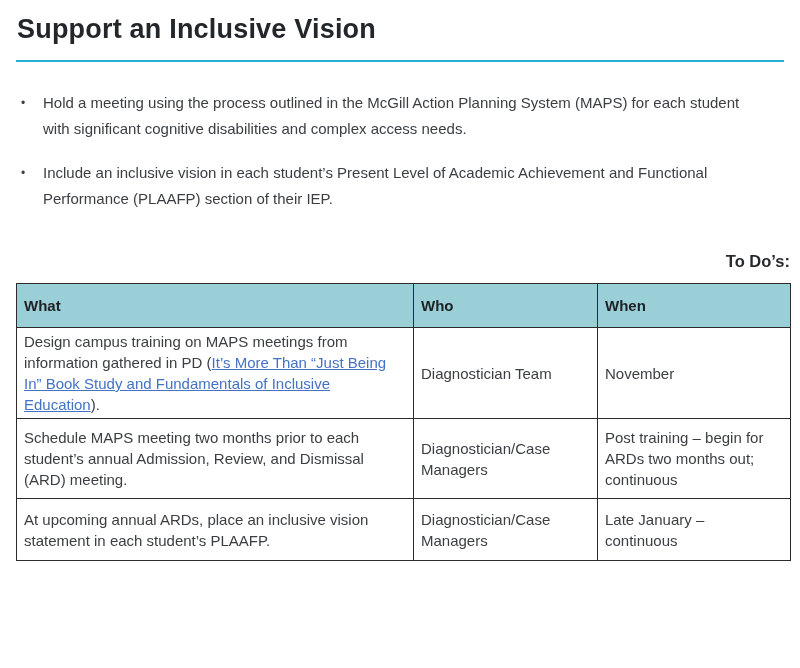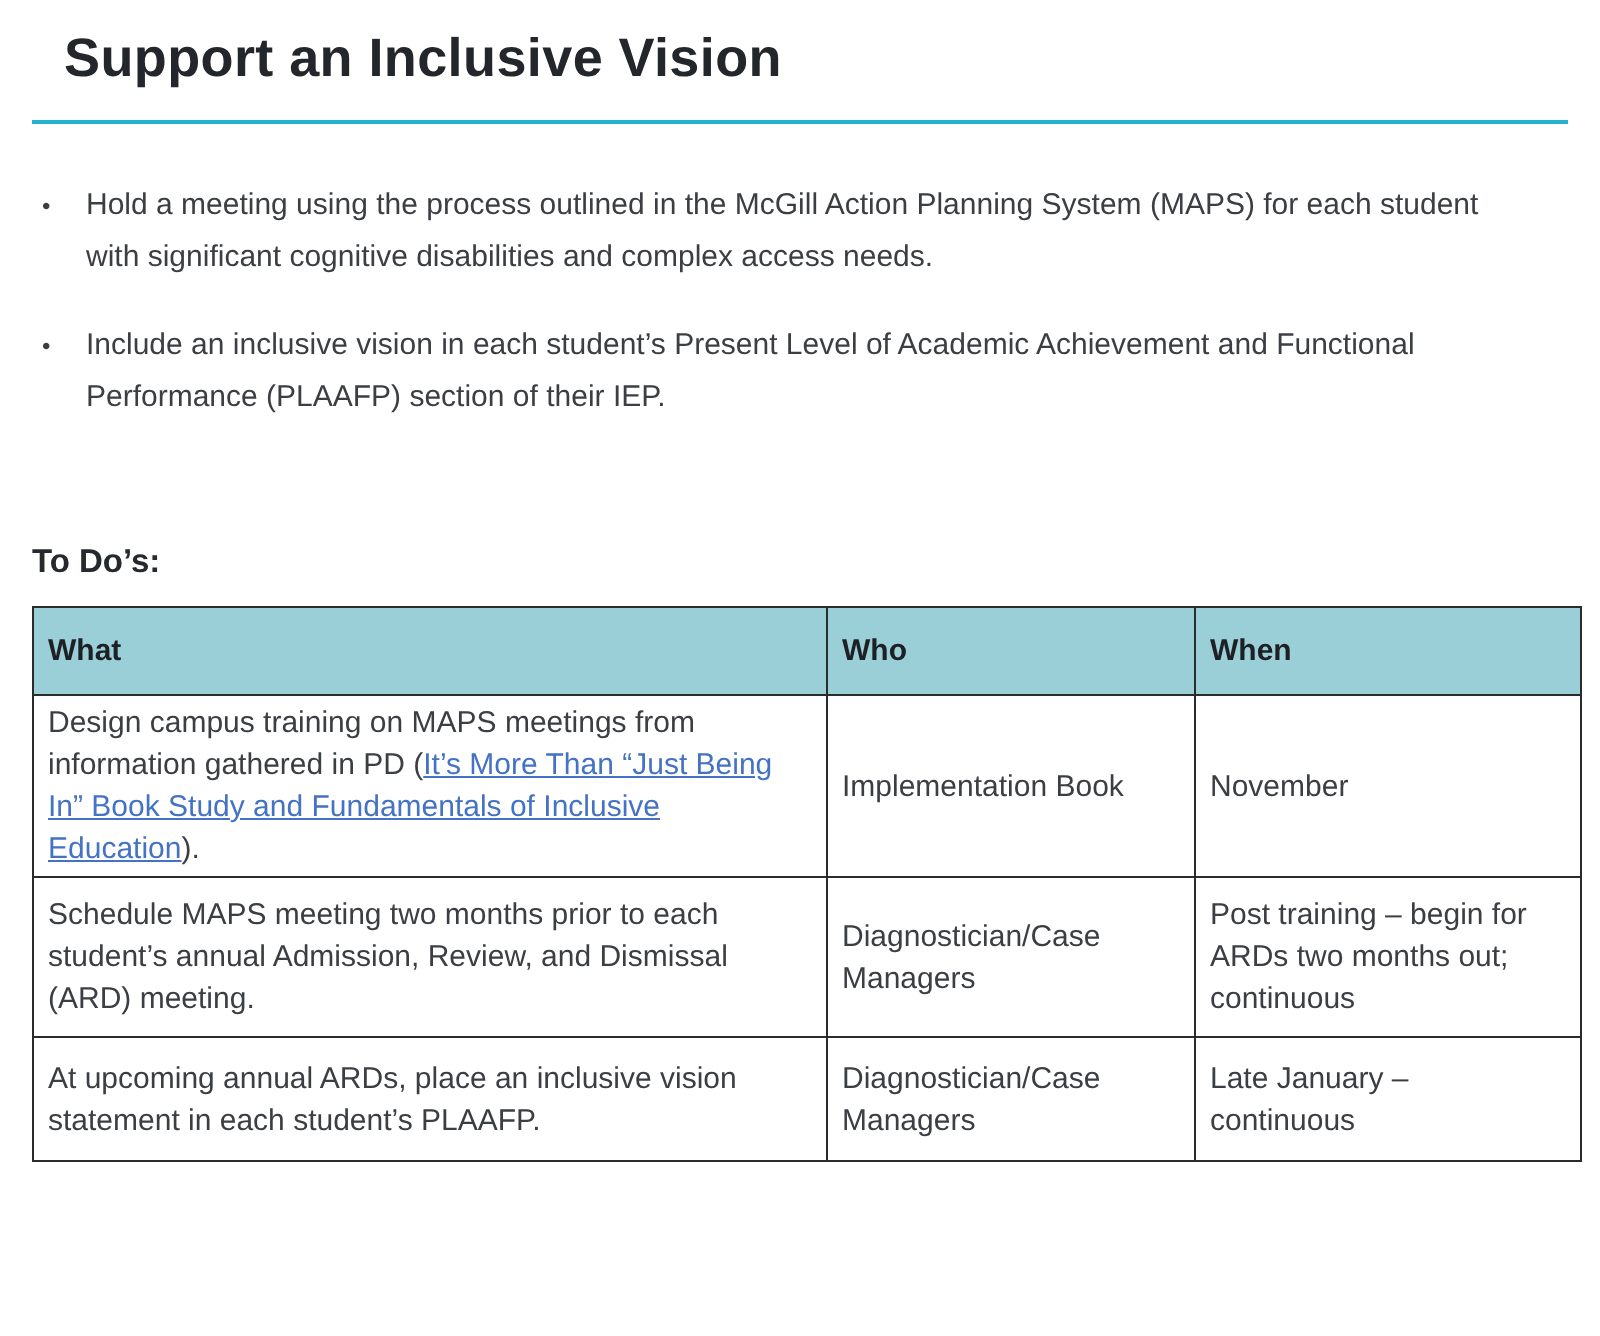--- a/index.html
+++ b/index.html
@@ -15,37 +15,38 @@
   body{
     width:800px;height:668px;background:#ffffff;
     font-family:"Liberation Sans","DejaVu Sans",sans-serif;
     color:var(--body-color);
     overflow:hidden;
   }
   .page{padding:10px 10px 0 16px;}
 
   .page-title{
     font-size:27px;font-weight:700;color:var(--title-color);
-    margin:2px 0 0 16px;letter-spacing:.2px;line-height:34px;
+    margin:2px 0 0 1px;letter-spacing:.2px;line-height:34px;
   }
   .title-rule{
     height:2px;background:var(--accent);border:none;
     margin:14px 6px 0 0;
   }
 
   .bullet-list{
     list-style:none;margin:28px 0 0 0;padding:0;
     font-size:15px;line-height:26px;
   }
   .bullet-item{position:relative;padding-left:27px;margin:0 0 18px 0;max-width:730px;}
   .bullet-marker{position:absolute;left:5px;top:0;font-size:12px;line-height:26px;color:var(--body-color);}
 
   .todos-heading{
     font-size:16.5px;font-weight:700;color:#26292e;
-    margin:60px 0 12px 0;
+    margin:40px 0 12px 0;
+    text-align:right;
   }
 
   table.todo-table{
     width:774px;border-collapse:collapse;table-layout:fixed;
     font-size:15px;line-height:21px;color:var(--body-color);
   }
   .todo-table th,.todo-table td{
     border:1px solid var(--border-color);
     padding:3px 10px 3px 7px;
     vertical-align:middle;
@@ -95,21 +96,21 @@
     <thead>
       <tr>
         <th>What</th>
         <th>Who</th>
         <th>When</th>
       </tr>
     </thead>
     <tbody>
       <tr class="row-0">
         <td><span>Design campus training on MAPS meetings from information gathered in PD (</span><a class="book-study-link">It’s More Than “Just Being In” Book Study and Fundamentals of Inclusive Education</a><span>).</span></td>
-        <td>Implementation Book</td>
+        <td>Diagnostician Team</td>
         <td>November</td>
       </tr>
       <tr class="row-2">
         <td>Schedule MAPS meeting two months prior to each student’s annual Admission, Review, and Dismissal (ARD) meeting.</td>
         <td>Diagnostician/Case Managers</td>
         <td>Post training – begin for ARDs two months out; continuous</td>
       </tr>
       <tr class="row-3">
         <td>At upcoming annual ARDs, place an inclusive vision statement in each student’s PLAAFP.</td>
         <td>Diagnostician/Case Managers</td>

